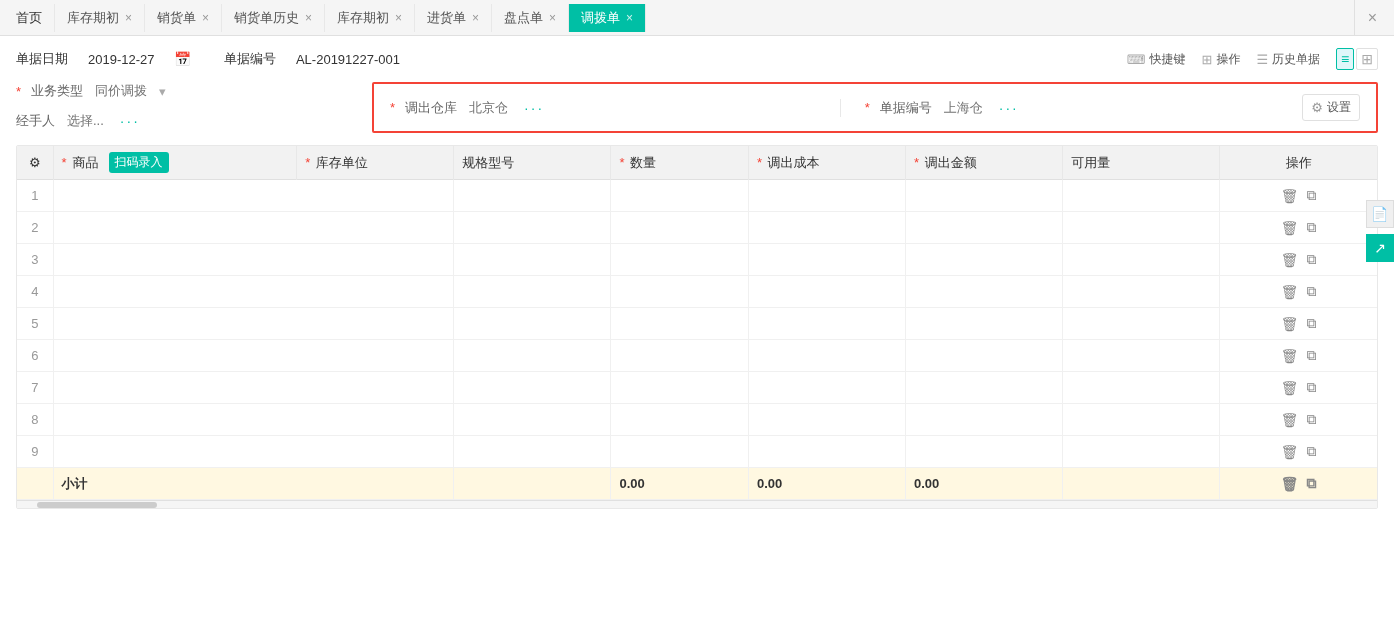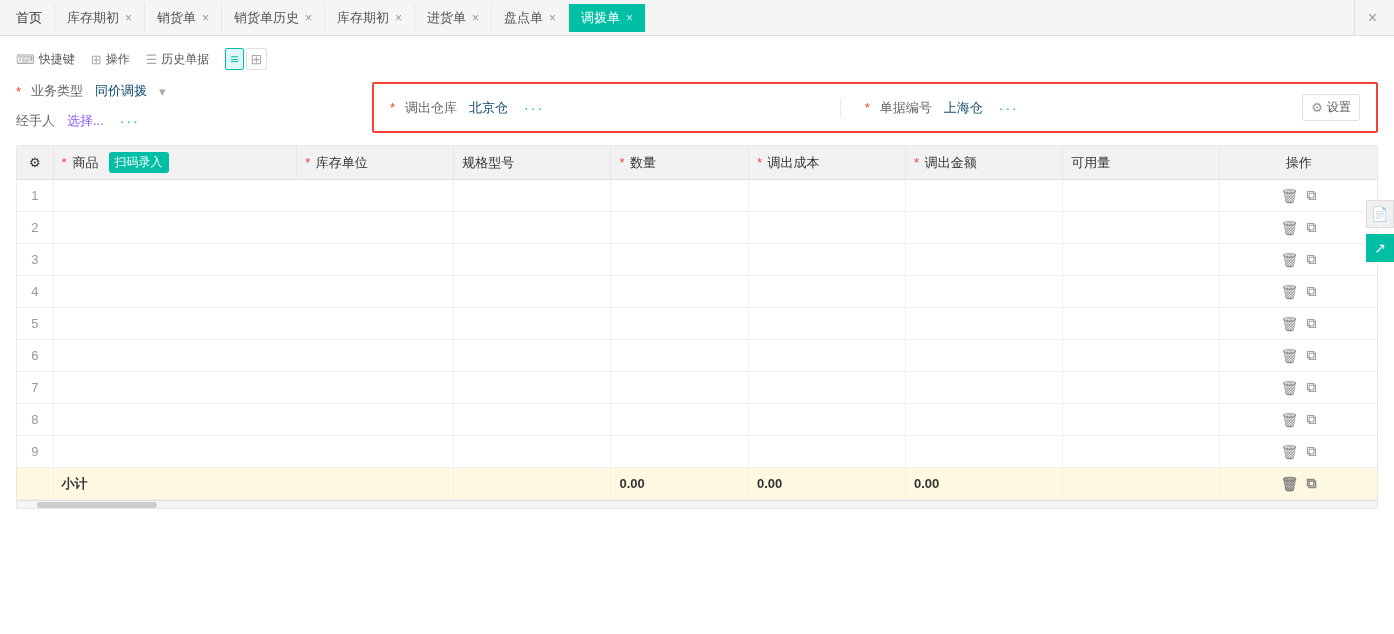--- a/index.html
+++ b/index.html
@@ -81,21 +81,21 @@
     .form-right {
       flex: 1;
       border: 2px solid #f44336;
       border-radius: 2px;
       padding: 10px 16px;
       display: flex; align-items: center; gap: 0;
     }
     .form-row { display: flex; align-items: center; gap: 8px; }
     .required-star { color: #f44336; margin-right: 2px; }
     .form-field-label { color: #666; white-space: nowrap; }
-    .form-field-value { color: #0c4a6e; font-size: 13px; margin-left: 4px; }
+    .form-field-value { color: #737373; font-size: 13px; margin-left: 4px; }
     .dots-btn {
       color: #00bfa5; font-size: 14px; cursor: pointer;
       margin-left: 8px; letter-spacing: 2px;
     }
     .dropdown-icon { color: #aaa; margin-left: 4px; cursor: pointer; }
 
     .warehouse-section {
       display: flex; align-items: center; gap: 8px; flex: 1;
     }
     .warehouse-section + .warehouse-section {
@@ -233,20 +233,27 @@
   <div class="tab-item active">
     <span>调拨单</span>
     <span class="tab-close">×</span>
   </div>
   <div class="tab-bar-close">×</div>
 </div>
 
 <div class="content-area">
 
   <div class="toolbar-row">
+    <div class="toolbar-left">
+      <span class="field-label">单据日期</span>
+      <span class="field-value">2019-12-27</span>
+      <span class="field-icon">📅</span>
+      <span class="field-label" style="margin-left:16px;">单据编号</span>
+      <span class="field-value">AL-20191227-001</span>
+    </div>
     <div class="toolbar-right">
       <div class="tr-item">
         <span style="font-size:13px;color:#aaa;">⌨</span>
         <span>快捷键</span>
       </div>
       <div class="tr-item" style="margin-left:8px;">
         <span style="font-size:13px;color:#aaa;">⊞</span>
         <span>操作</span>
       </div>
       <div class="tr-item" style="margin-left:8px;">
@@ -268,21 +275,21 @@
 
     <div class="form-left">
       <div class="form-row">
         <span class="required-star">*</span>
         <span class="form-field-label">业务类型</span>
         <span class="form-field-value">同价调拨</span>
         <span class="dropdown-icon">▾</span>
       </div>
       <div class="form-row">
         <span class="form-field-label">经手人</span>
-        <span class="form-field-value" style="color:#8b5cf6;">选择...</span>
+        <span class="form-field-value" style="color:#737373;">选择...</span>
         <span class="dots-btn">···</span>
       </div>
     </div>
 
     <div class="form-right">
       <div class="warehouse-section">
         <span class="required-star">*</span>
         <span class="form-field-label">调出仓库</span>
         <span class="form-field-value">北京仓</span>
         <span class="dots-btn">···</span>

